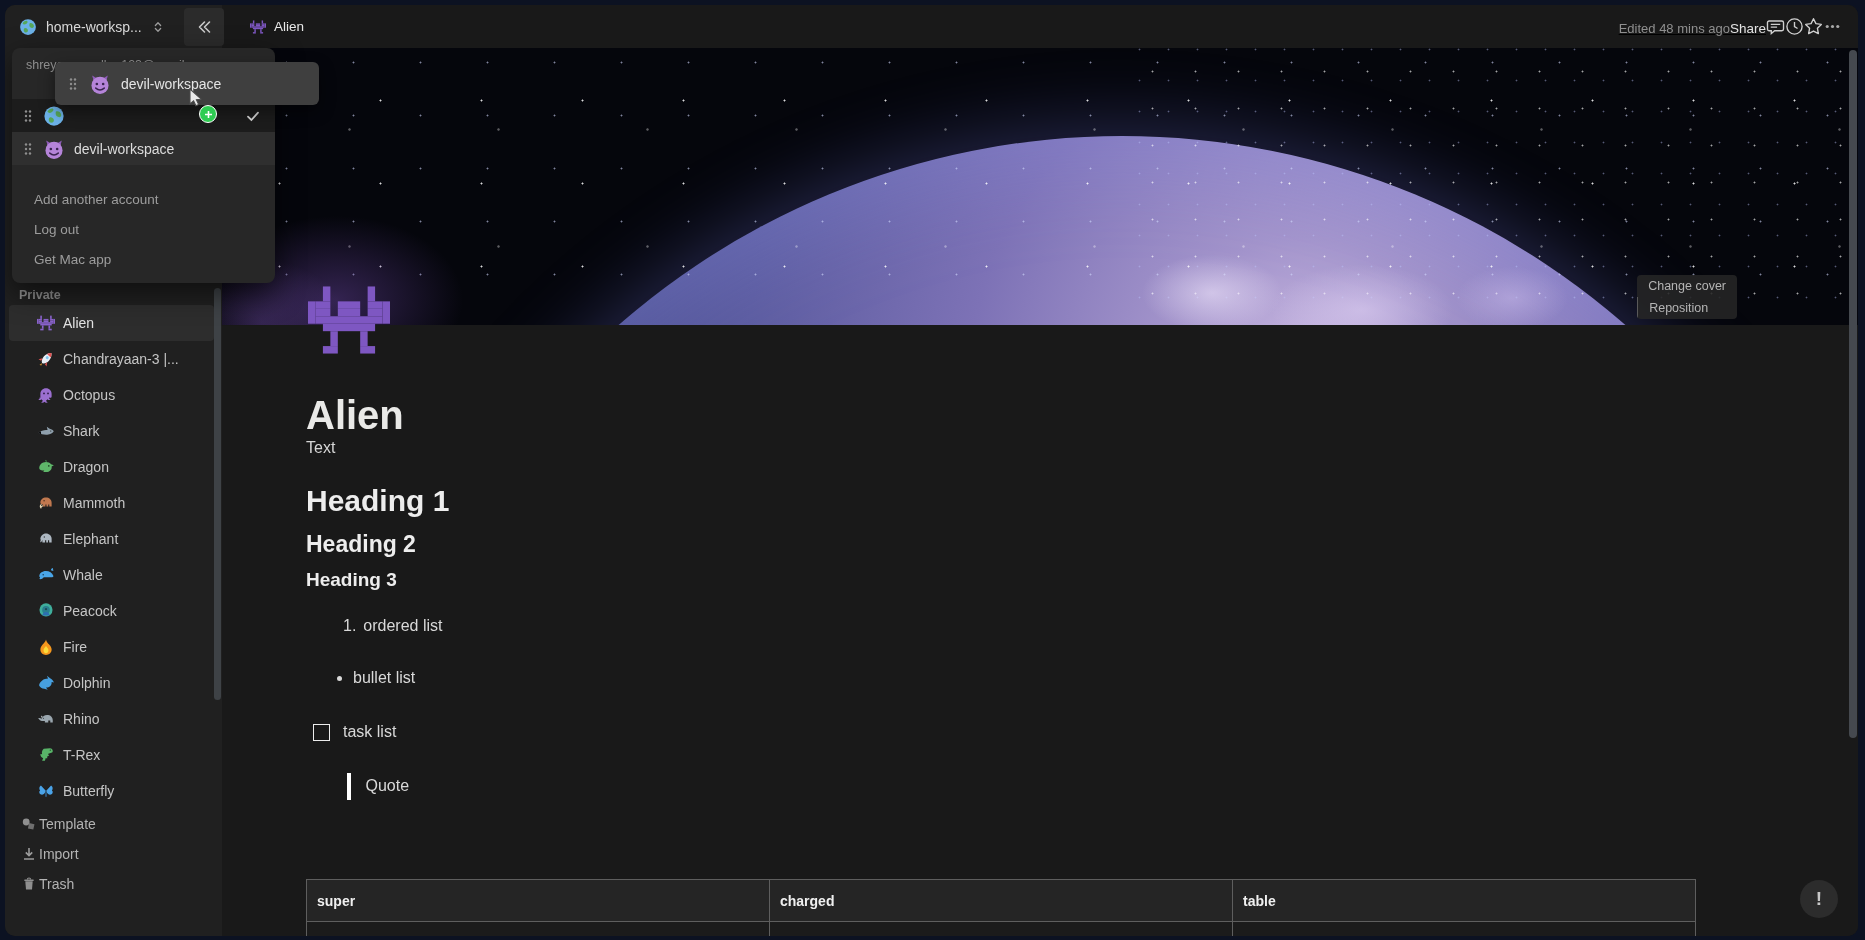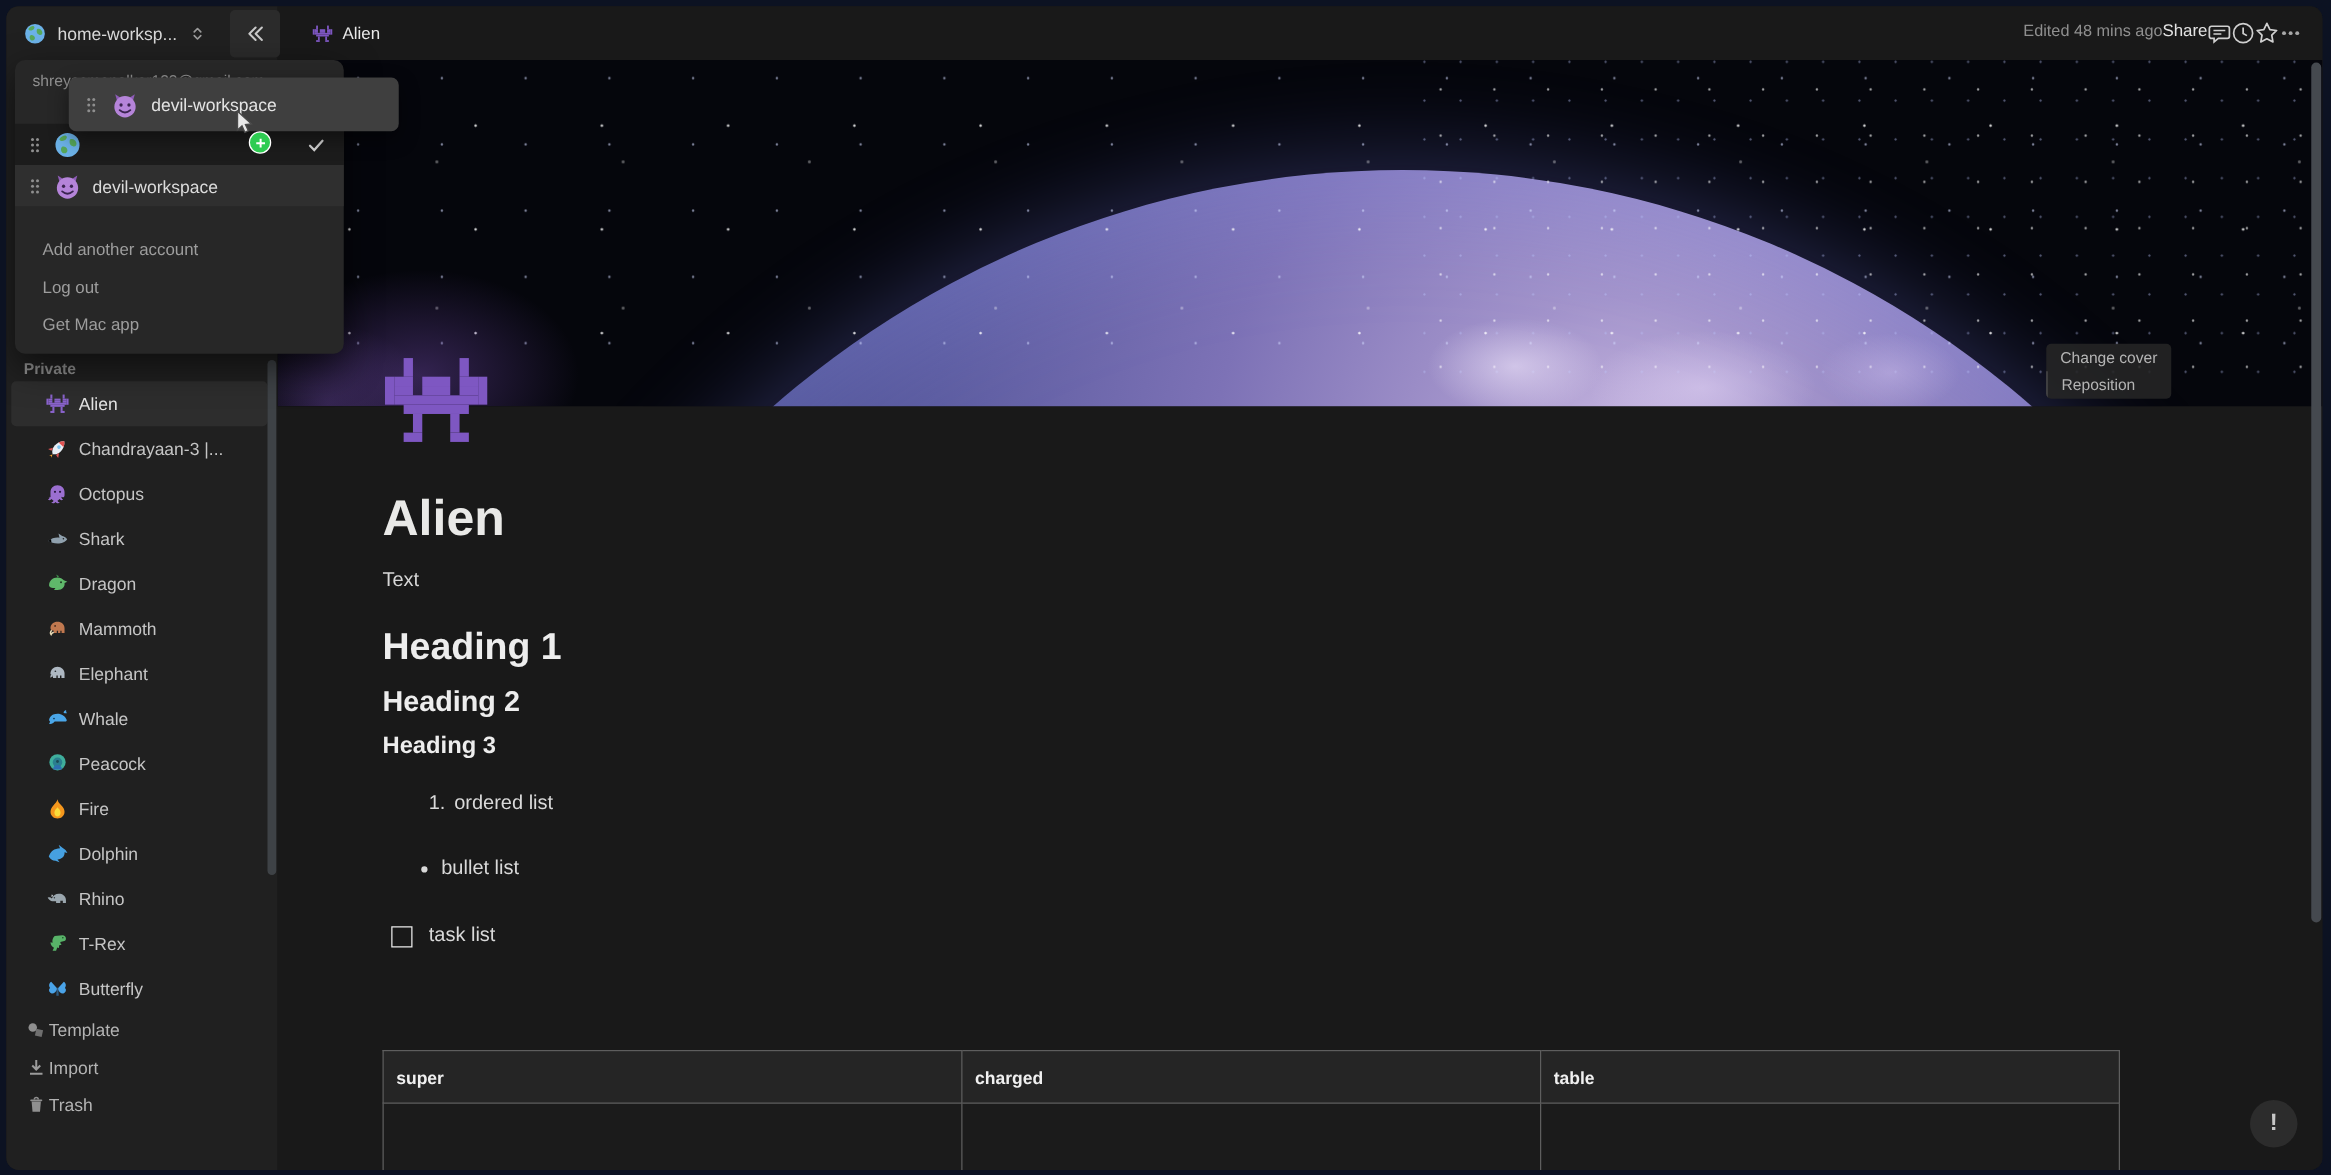--- a/index.html
+++ b/index.html
@@ -22,21 +22,21 @@
   .side-row.selected .lbl{color:#e3e3e3;}
   .side-row .plus{width:16px;height:16px;flex:none;margin-left:6px;}
   .side-foot-row{height:30px;display:flex;align-items:center;padding-left:16px;gap:2px;cursor:pointer;}
   .side-foot-row .lbl{font-size:14px;color:#b3b3b3;}
   .side-scroll{position:absolute;right:1px;top:283px;width:7px;height:412px;background:#3e4246;border-radius:4px;}
 
   
   .topbar{position:absolute;left:217px;right:0;top:0;height:43px;background:#191919;display:flex;align-items:center;}
   .tab{display:flex;align-items:center;gap:8px;margin-left:28px;cursor:pointer;}
   .tab-label{font-size:13.5px;color:#e8e8e8;}
-  .topbar-right{margin-left:auto;display:flex;align-items:flex-start;padding-right:16px;}
+  .topbar-right{margin-left:auto;display:flex;align-items:flex-end;padding-right:16px;text-decoration:underline;}
   .edited{font-size:13px;color:#8f8f8f;}
   .share{font-size:13.5px;color:#e3e3e3;cursor:pointer;}
   .tb-icon{width:19px;height:19px;cursor:pointer;display:inline-flex;}
 
   
   .content{position:absolute;left:217px;right:0;top:43px;bottom:0;background:#191919;overflow:hidden;}
   .cover{position:absolute;left:0;right:0;top:0;height:277px;background:#05060c;overflow:hidden;}
   .planet{position:absolute;left:135px;top:88px;width:1530px;height:1530px;border-radius:50%;
     background:radial-gradient(circle at 62% 16%, #cdbce4 0%, #a394cb 9%, #7d72b6 21%, #5c5ca0 35%, #404586 51%, #2b2f68 67%, #1b1e4a 83%, #121432 100%);
     box-shadow:0 0 70px 14px rgba(110,115,220,.28), inset 0 30px 90px rgba(160,170,255,.22);}
@@ -58,21 +58,21 @@
       radial-gradient(80px 45px at 1290px 250px, rgba(210,195,240,.42), transparent 70%),
       radial-gradient(180px 120px at 115px 252px, rgba(115,75,175,.42), transparent 70%),
       radial-gradient(120px 90px at 40px 275px, rgba(130,90,190,.3), transparent 70%);}
   .cover-btns{position:absolute;right:121px;bottom:6px;display:flex;background:rgba(38,38,38,.88);border-radius:4px;overflow:hidden;flex-direction:column;}
   .cover-btn{font-size:12.5px;color:#b4b4b4;padding:4px 11px;cursor:pointer;}
   .cover-btn + .cover-btn{border-left:1px solid #5a5a5a;}
 
   .page-icon{position:absolute;left:86px;top:237px;width:82px;height:70px;z-index:3;cursor:pointer;}
   .page{position:absolute;left:0;top:277px;right:0;padding-left:84px;}
   .ptitle{margin-top:67px;font-size:40px;line-height:46px;font-weight:bold;color:#e9e9e7;}
-  .ptext{margin-top:17px;font-size:16px;line-height:20px;color:#d6d6d6;}
+  .ptext{font-size:16px;line-height:20px;color:#d6d6d6;}
   .h1{margin-top:24px;font-size:30px;line-height:38px;font-weight:bold;color:#ededed;}
   .h2{margin-top:9px;font-size:23px;line-height:30px;font-weight:bold;color:#ededed;}
   .h3{margin-top:8px;font-size:19px;line-height:26px;font-weight:bold;color:#ededed;}
   .olrow{margin:20px 0 0 37px;font-size:16px;line-height:26px;color:#d9d9d9;display:flex;gap:7px;}
   .ulrow{margin:26px 0 0 31px;font-size:16px;line-height:26px;color:#d9d9d9;display:flex;align-items:center;}
   .bullet-dot{width:5px;height:5px;border-radius:50%;background:#d9d9d9;margin-right:11px;flex:none;}
   .taskrow{margin:28px 0 0 7px;font-size:16px;line-height:26px;color:#d9d9d9;display:flex;align-items:center;}
   .checkbox{width:15px;height:15px;border:1.6px solid #ececec;background:transparent;margin-right:13px;flex:none;cursor:pointer;}
   .quoterow{margin:26px 0 0 41px;display:flex;align-items:center;height:30px;}
   .quote-bar{width:3.5px;height:27px;background:#ffffff;margin-right:15px;flex:none;}
@@ -444,20 +444,24 @@
         <span>ordered list</span>
       </div>
       <div class="ulrow">
         <span class="bullet-dot"></span>
         <span>bullet list</span>
       </div>
       <div class="taskrow">
         <span class="checkbox"></span>
         <span>task list</span>
       </div>
+      <div class="quoterow">
+        <span class="quote-bar"></span>
+        <span class="quote-text">Quote</span>
+      </div>
       <table class="ntable">
         <thead>
             <tr id="table-head-row">
               <th>super</th>
               <th>charged</th>
               <th>table</th>
             </tr>
           </thead>
         <tbody>
             <tr id="table-body-row">

